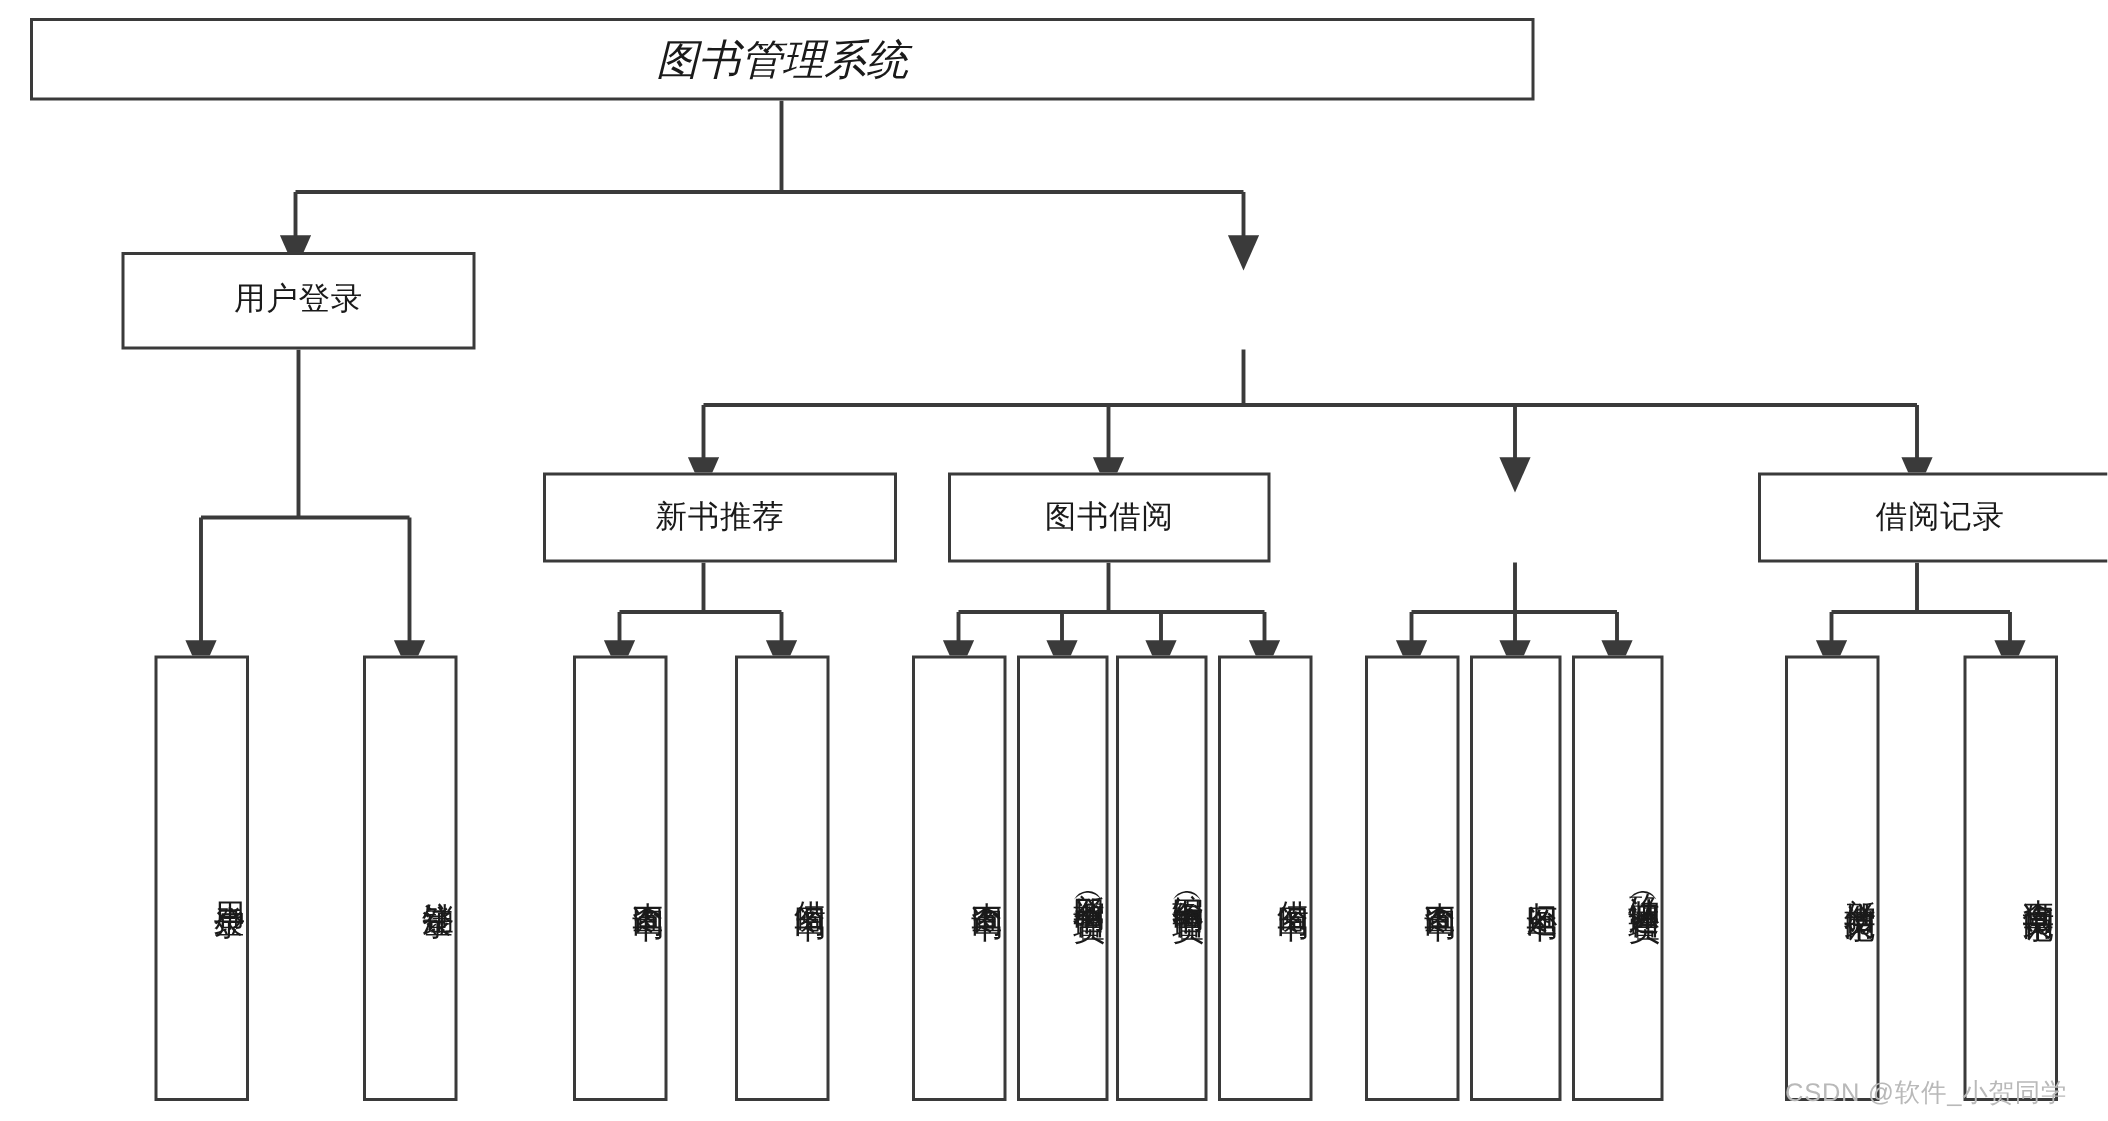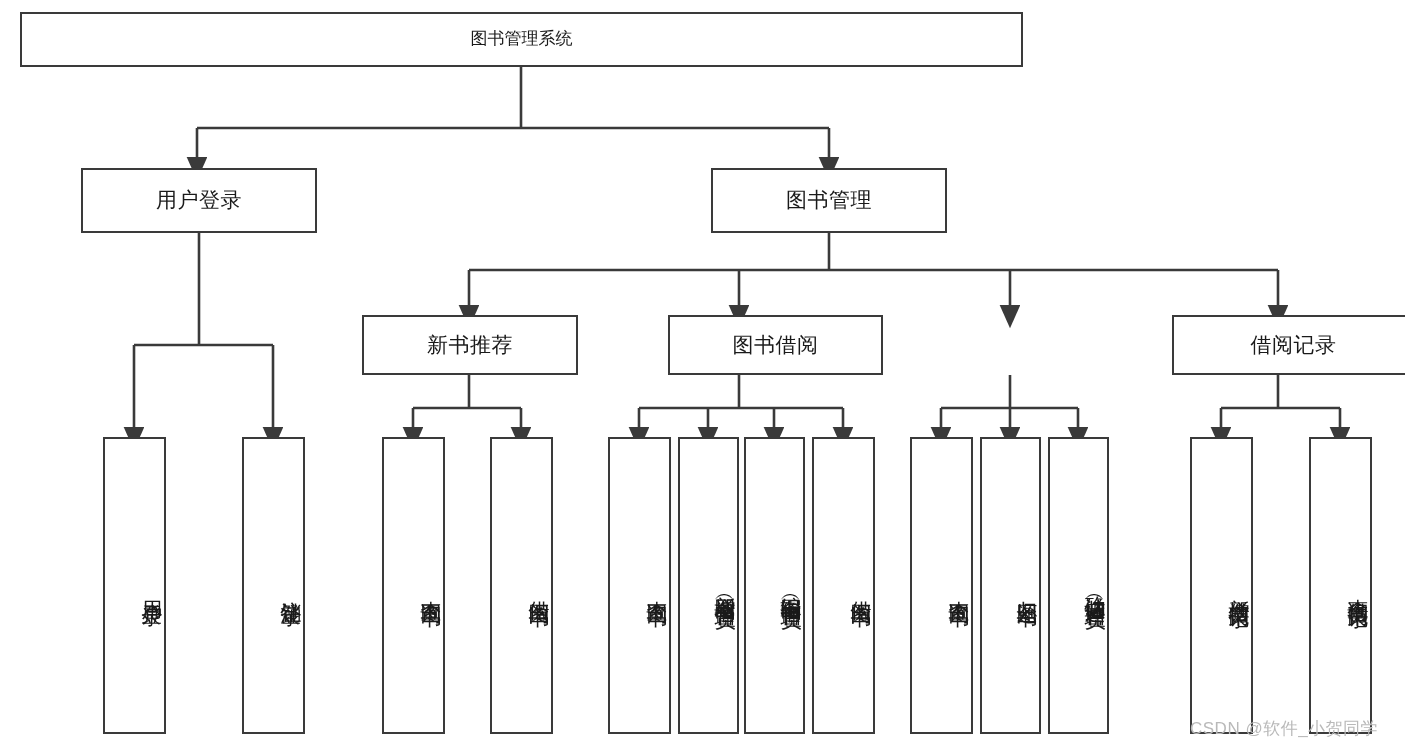--- a/index.html
+++ b/index.html
@@ -36,21 +36,22 @@
     align-items: center;
     justify-content: center;
     text-align: center;
     line-height: 1.18;
   }
   .node.horiz {
     font-size: 21px;
     letter-spacing: 0.5px;
   }
   .node.root {
-    font-size: 17px;
+    font-size: 28px;
+    font-style: italic;
   }
   .node.leaf {
     font-size: 21px;
     writing-mode: vertical-rl;
     text-orientation: upright;
     align-items: flex-start;
     justify-content: center;
     padding-top: 4px;
     letter-spacing: 2px;
   }
@@ -123,28 +124,25 @@
     </g>
   </svg>
 
   <div class="node root" style="left:20px; top:12px; width:1003px; height:55px;">
     <span>图书管理系统</span>
   </div>
 
   <div class="node horiz" style="left:81px; top:168px; width:236px; height:65px;">
     <span>用户登录</span>
   </div>
-  <div class="node horiz" style="left:711px; top:168px; width:236px; height:65px;">
-    <span>图书管理</span>
-  </div>
 
-  <div class="node horiz" style="left:362px; top:315px; width:216px; height:60px;">
+  <div class="node horiz" style="left:362px; top:315px; width:236px; height:60px;">
     <span>新书推荐</span>
   </div>
-  <div class="node horiz" style="left:668px; top:315px; width:215px; height:60px;">
+  <div class="node horiz" style="left:632px; top:315px; width:215px; height:60px;">
     <span>图书借阅</span>
   </div>
   <div class="node horiz" style="left:1172px; top:315px; width:243px; height:60px;">
     <span>借阅记录</span>
   </div>
 
   <div class="node leaf" style="left:103px; top:437px; width:63px; height:297px;">
     <span class="vtext">用户登录</span>
   </div>
   <div class="node leaf" style="left:242px; top:437px; width:63px; height:297px;">

